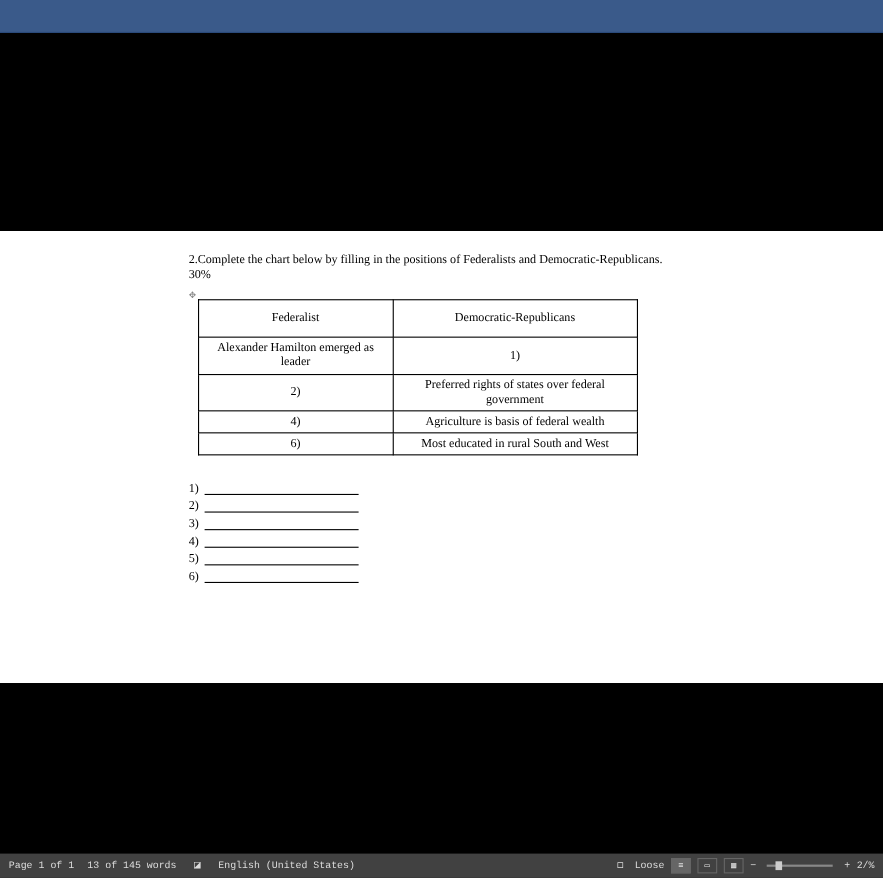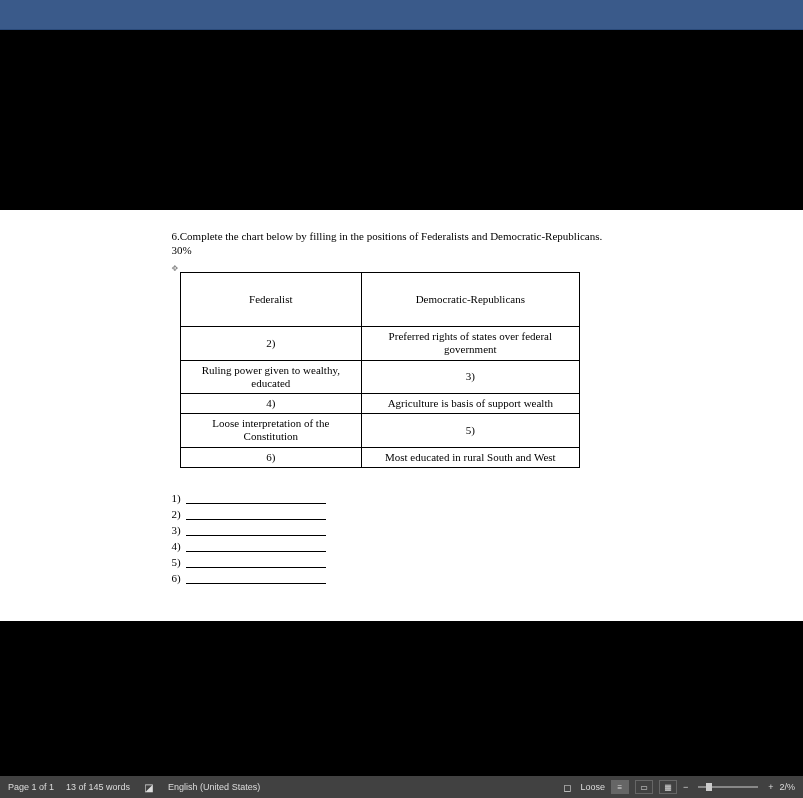--- a/index.html
+++ b/index.html
@@ -61,21 +61,21 @@
     .comp-table td, .comp-table th {
       border: 1px solid #000;
       padding: 3px 6px;
       text-align: center;
       vertical-align: middle;
       font-size: 11px;
       line-height: 1.2;
     }
     .comp-table th {
       font-weight: normal;
-      padding: 20px;
+      padding: 10px;
     }
     .answers {
       margin-top: 6px;
     }
     .ans-line {
       display: flex;
       align-items: flex-end;
       height: 16px;
       font-size: 11px;
     }
@@ -88,21 +88,21 @@
       height: 12px;
     }
     .black-bottom {
       height: 155px;
       background: #000;
     }
     .status-bar {
       height: 22px;
       background: #414141;
       color: #ddd;
-      font-family: Liberation Sans, sans-serif;
+      font-family: Liberation Mono, monospace;
       font-size: 9px;
       display: flex;
       align-items: center;
       padding: 0 8px;
       justify-content: space-between;
     }
     .status-left {
       display: flex;
       gap: 12px;
       align-items: center;
@@ -149,46 +149,42 @@
     }
   </style>
 </head>
 <body>
 
 <div class="top-bar"></div>
 <div class="black-top"></div>
 
 <div class="doc-area">
   <div class="page">
-    <div class="instruction">6.Complete the chart below by filling in the positions of Federalists and Democratic-Republicans.</div>
+    <div class="instruction">2.Complete the chart below by filling in the positions of Federalists and Democratic-Republicans.</div>
     <div class="percent">30%</div>
 
     <div class="table-wrap">
       <div class="table-handle">✥</div>
       <table class="comp-table">
         <tbody>
             <tr>
           <th>Federalist</th>
           <th>Democratic-Republicans</th>
         </tr>
         <tr>
+          <td>Alexander Hamilton emerged as leader</td>
+          <td>1)</td>
+        </tr>
+        <tr>
           <td>2)</td>
           <td>Preferred rights of states over federal government</td>
         </tr>
         <tr>
-          <td>Ruling power given to wealthy, educated</td>
-          <td>3)</td>
-        </tr>
-        <tr>
           <td>4)</td>
-          <td>Agriculture is basis of support wealth</td>
-        </tr>
-        <tr>
-          <td>Loose interpretation of the Constitution</td>
-          <td>5)</td>
+          <td>Agriculture is basis of federal wealth</td>
         </tr>
         <tr>
           <td>6)</td>
           <td>Most educated in rural South and West</td>
         </tr>
       </tbody>
         </table>
     </div>
 
     <div class="answers">

